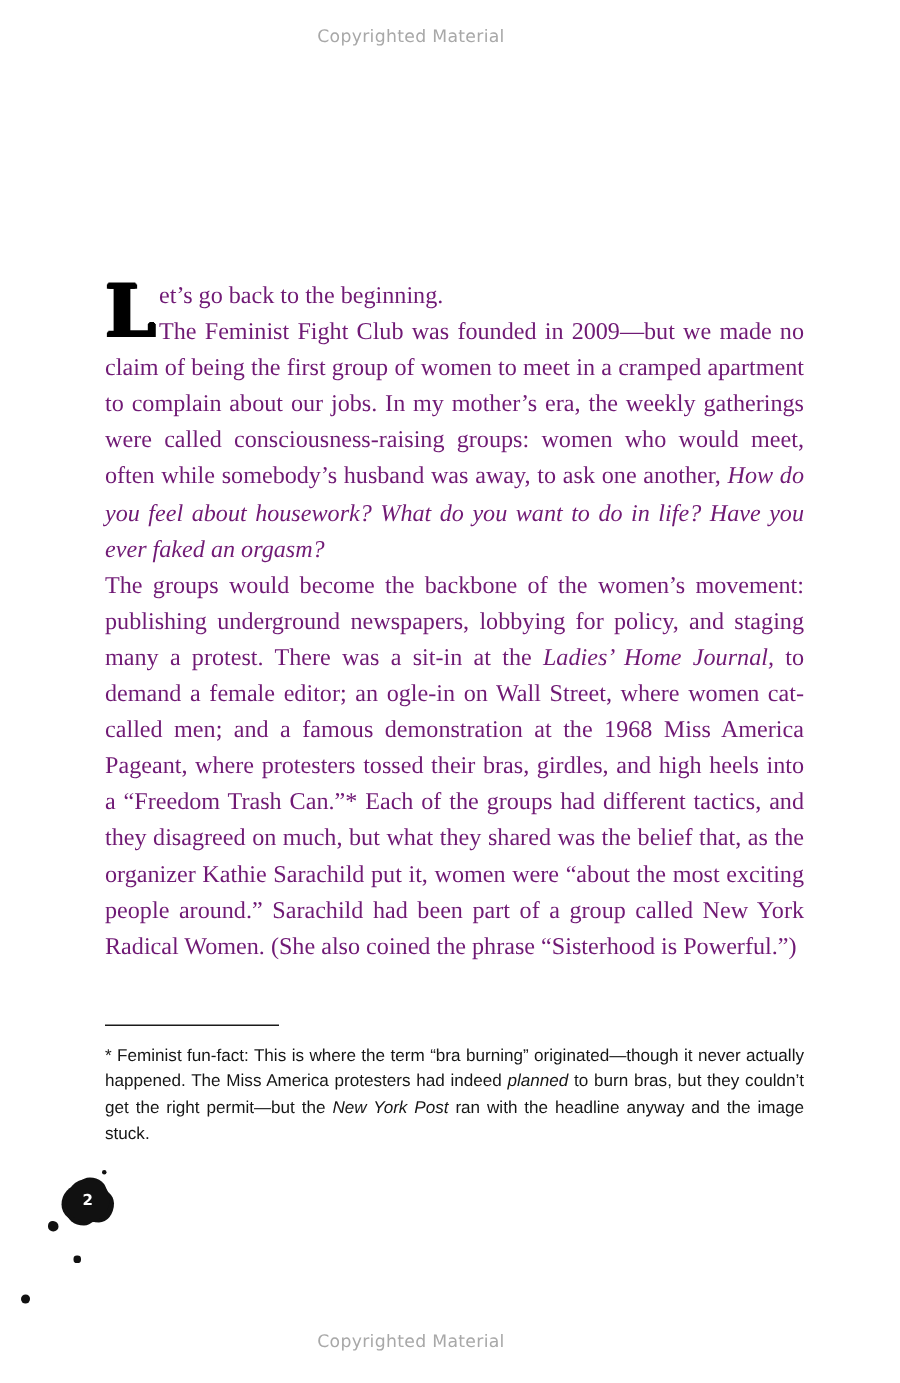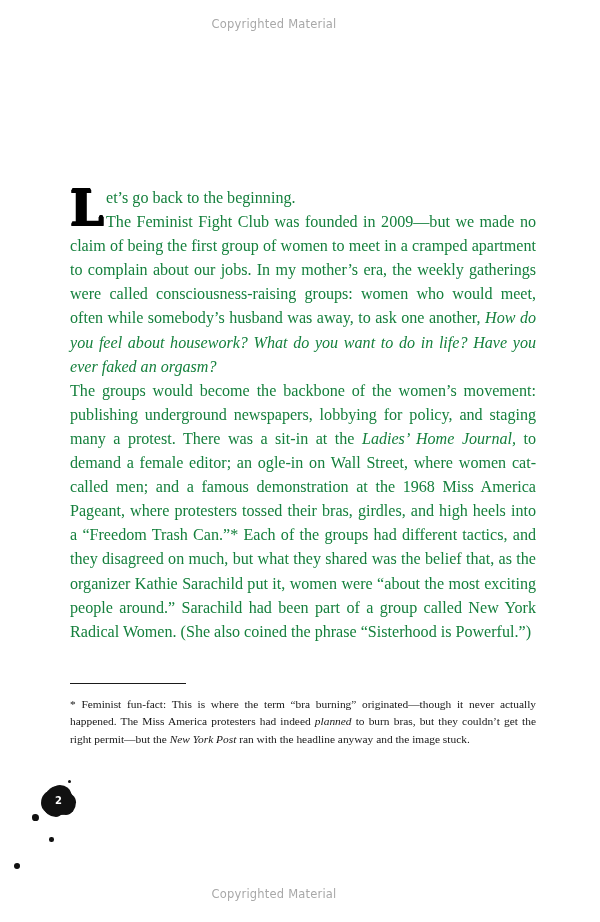--- a/index.html
+++ b/index.html
@@ -39,21 +39,21 @@
     width: 466px;
   }
 
   .para {
     margin: 0;
     font-size: 16.1px;
     line-height: 24.1px;
     text-align: justify;
     text-justify: inter-word;
     hyphens: none;
-    color: #15803d;
+    color: #701a75;
   }
 
   
   .dropcap-wrap {
     position: relative;
   }
   .dropcap {
     position: absolute;
     left: 0px;
     top: -2px;
@@ -88,21 +88,21 @@
     width: 116px;
     height: 0;
     border-top: 1.4px solid #1a1a1a;
   }
   .footnote {
     position: absolute;
     left: 70px;
     top: 696px;
     width: 466px;
     margin: 0;
-    font-family: Liberation Serif, serif;
+    font-family: Liberation Sans, sans-serif;
     font-size: 11.4px;
     line-height: 17.3px;
     text-align: justify;
     color: #161616;
   }
   .footnote .italic { font-style: italic; }
 
   
   .folio-group {
     position: absolute;

